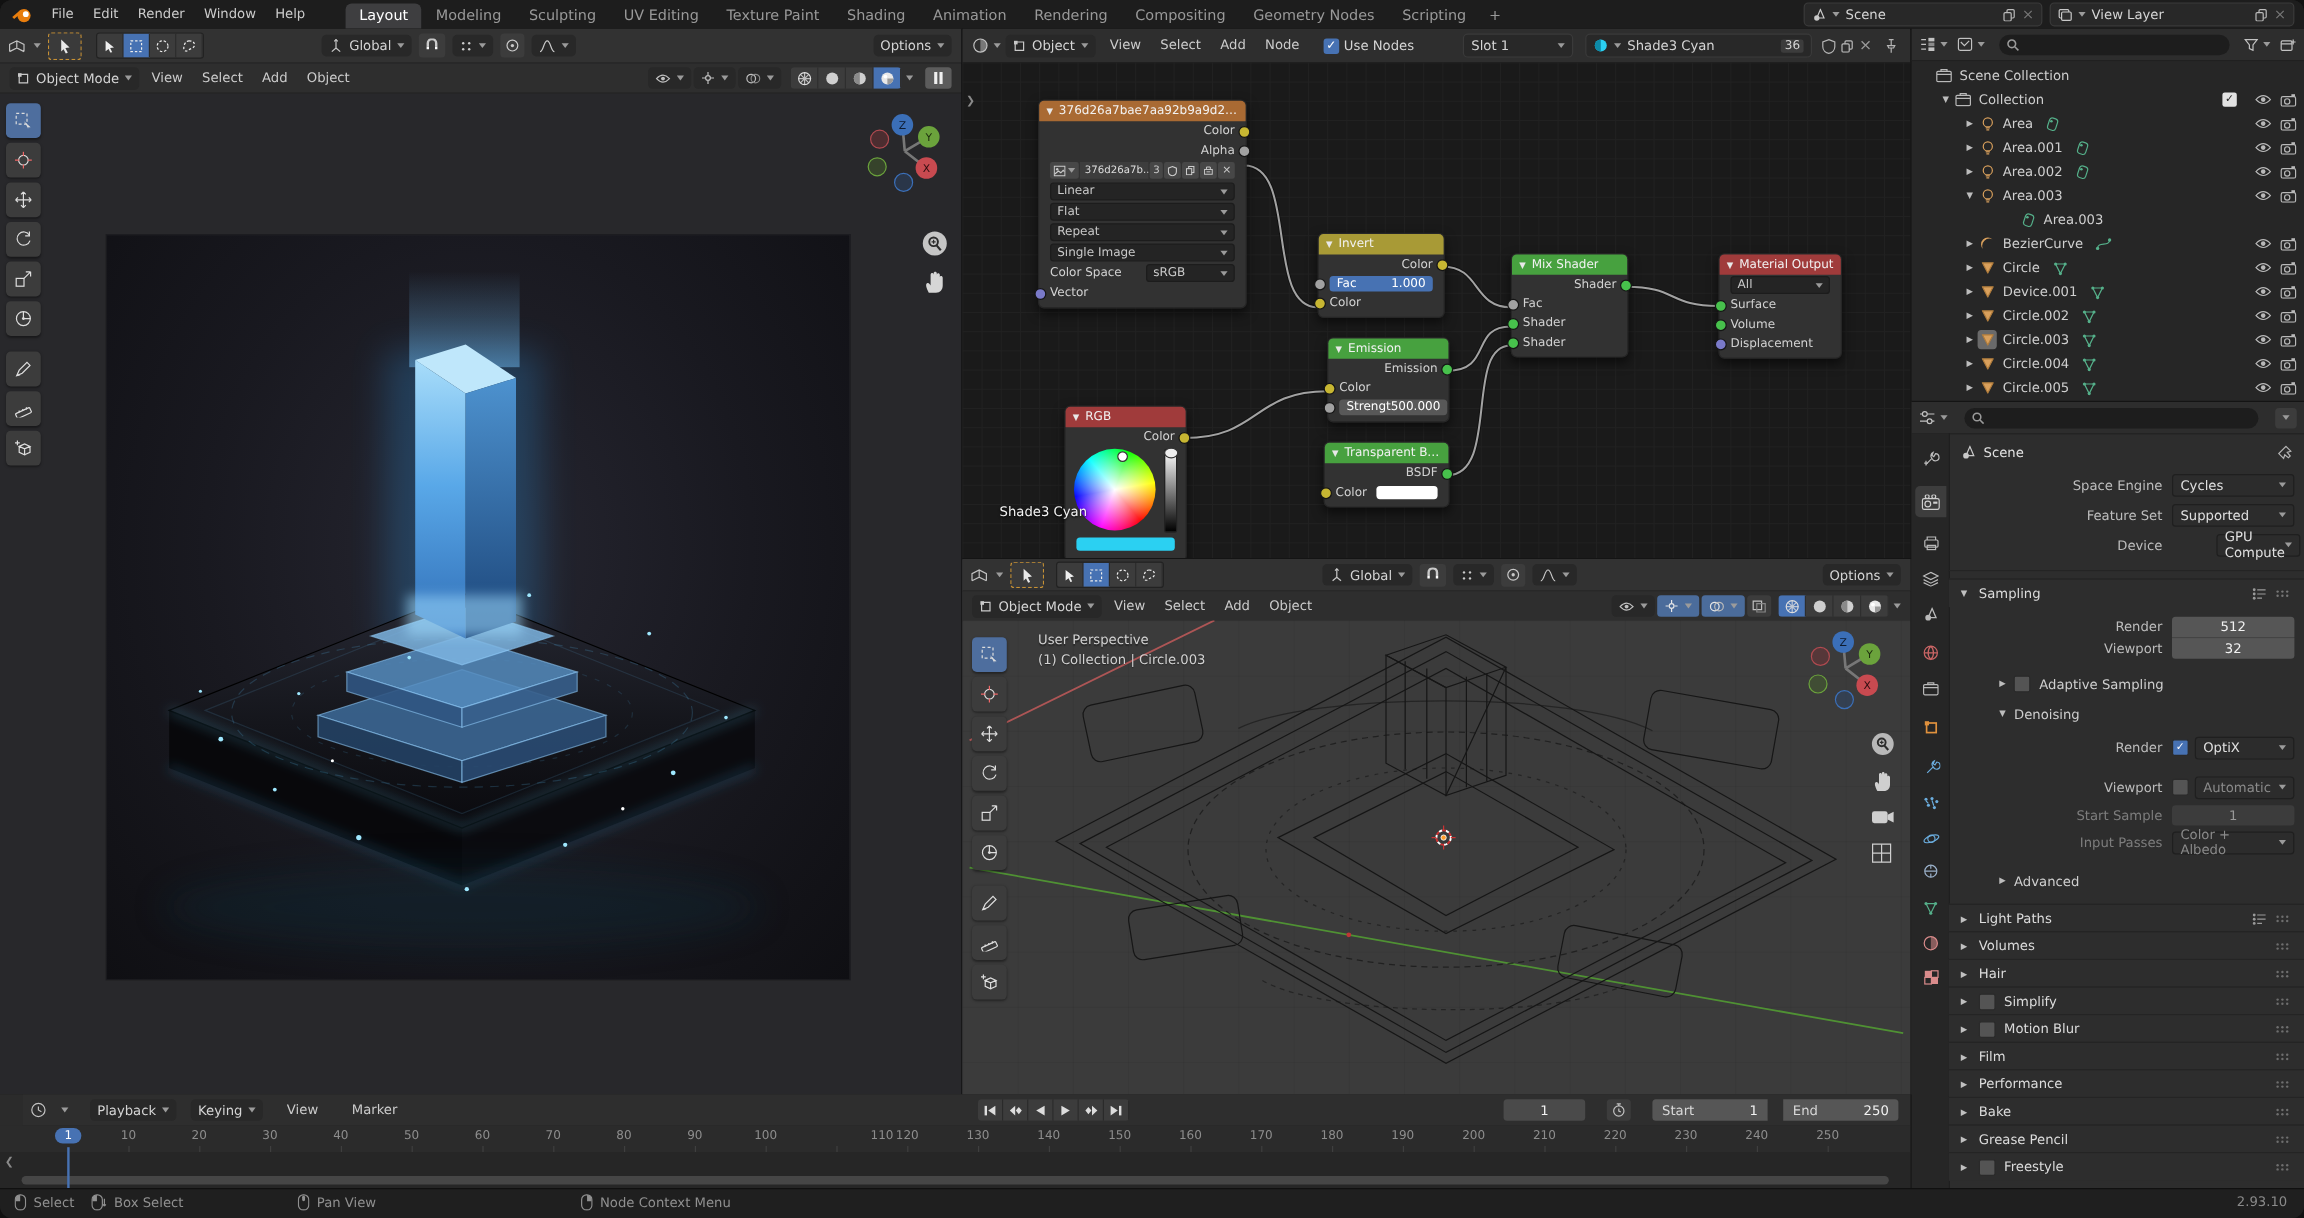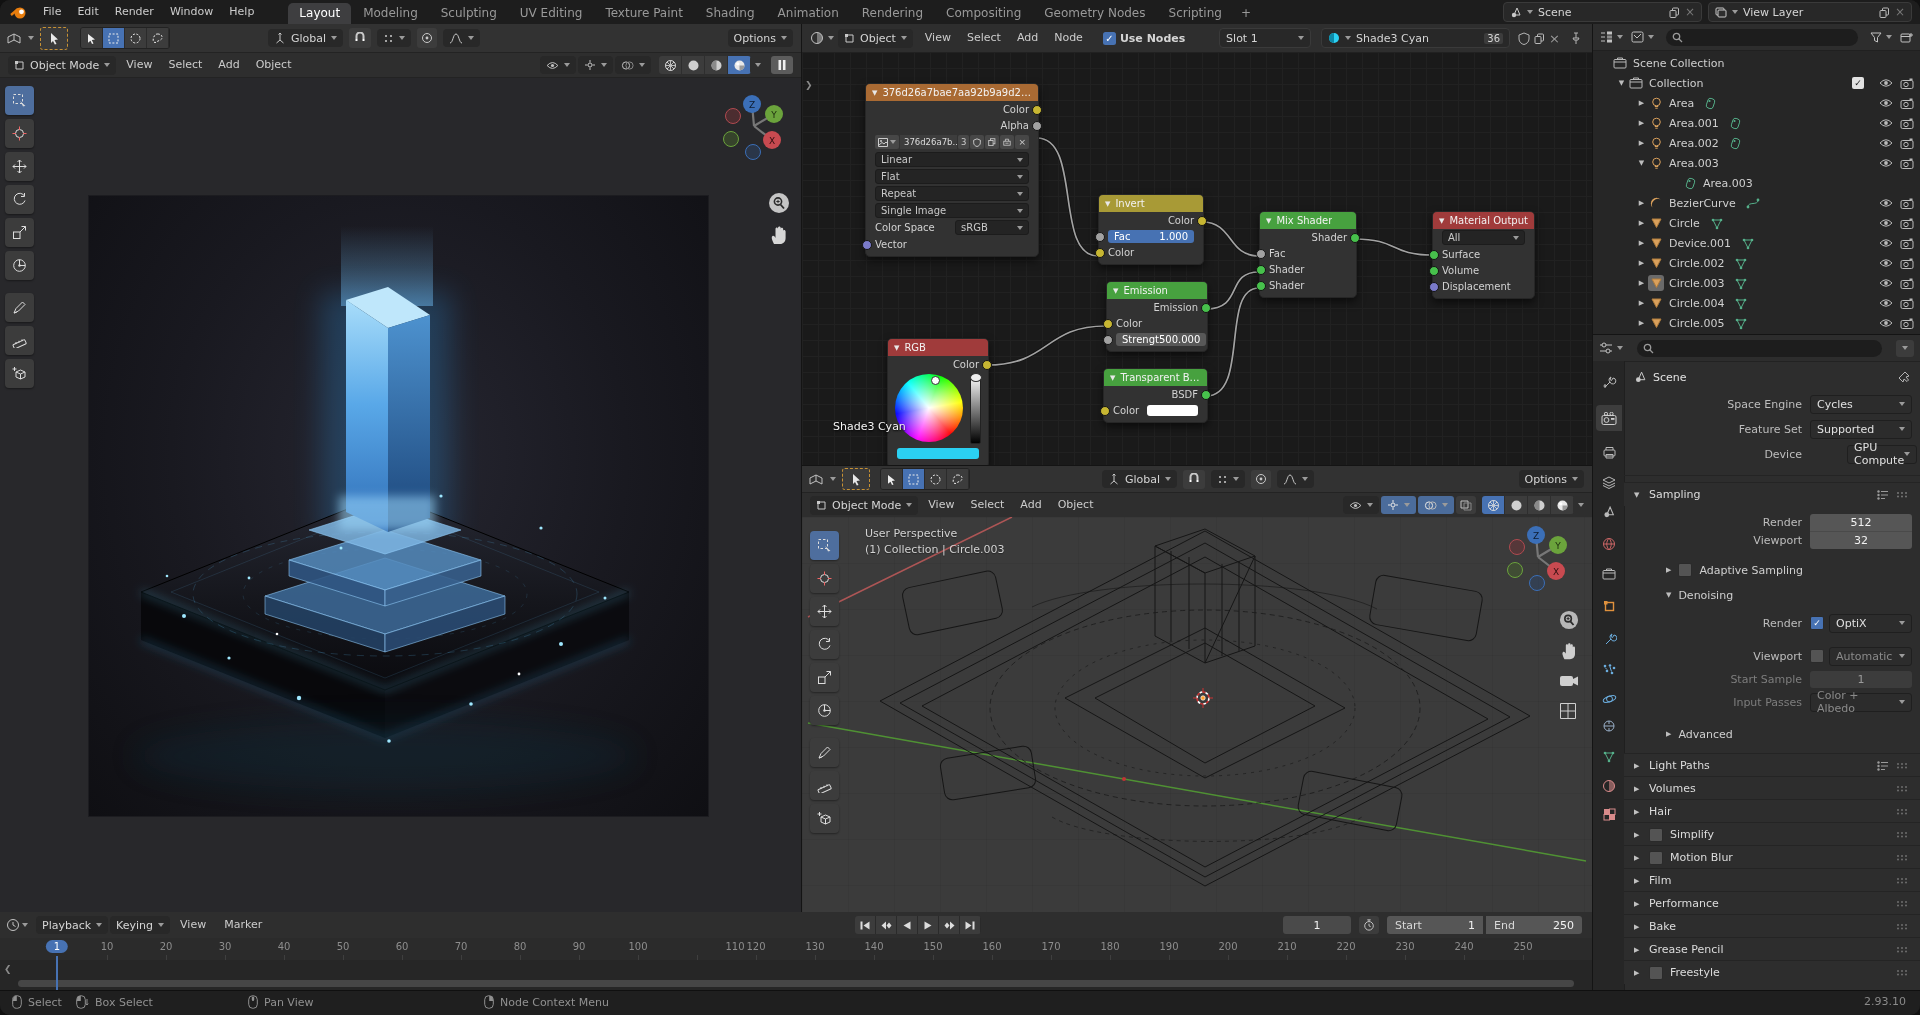--- a/index.html
+++ b/index.html
@@ -498,21 +498,21 @@
         <span>Object</span>
           <span class="crt"></span>
       </span>
       <div style="display:flex;">
           <span class="menu sm">View</span>
           <span class="menu sm">Select</span>
           <span class="menu sm">Add</span>
           <span class="menu sm">Node</span>
         </div>
       <span class="ic" style="width:13px;height:13px;background:#4772b3;border-radius:2.5px;color:#fff;font-size:10px;margin-left:8px;">✓</span>
-      <span style="color:#d5d5d5;font-weight:bold;">Use Nodes</span>
+      <span style="color:#d5d5d5;">Use Nodes</span>
       <span style="flex:1"></span>
       <span class="pill" style="width:78px;justify-content:space-between;">
           <span>Slot 1</span>
           <span class="crt"></span>
         </span>
       <span class="pill" style="width:175px;justify-content:flex-start;margin-left:6px;">
         <span class="ic">
             <svg width="12" height="12" viewBox="0 0 12 12">
               <circle cx="6" cy="6" r="5" fill="#2bd0f2"></circle>
               <path d="M6 1 A5 5 0 0 0 6 11 Z" fill="#0d8aa8"></path>
@@ -1959,21 +1959,21 @@
                   <circle cx="10" cy="5.5" r="1"></circle>
                 </g>
               </svg>
             </span>
           </div>
         </div>
     </div>
   </div>
 
   <div class="pane" style="left:0;top:912px;width:1592px;height:78px;background:#2b2b2b;border-right:1px solid #141414;">
-    <div class="hdr" style="height:26px;background:#2e2e2e;border-bottom:1px solid #222;padding:0 6px;gap:2px;">
+    <div class="hdr" style="height:26px;background:#2e2e2e;border-bottom:1px solid #222;padding:0 6px;gap:12px;margin-left:19px;">
       <span class="ic">
           <svg width="14" height="14" viewBox="0 0 14 14">
             <circle cx="7" cy="7" r="5.5" fill="none" stroke="#c2c2c2"></circle>
             <path d="M7 4 V7 L9.5 8.5" stroke="#c2c2c2" fill="none"></path>
           </svg>
         </span>
       <span class="crt"></span>
       <span class="pill flat" style="margin-left:6px;">
           <span>Playback</span>
           <span class="crt"></span>

